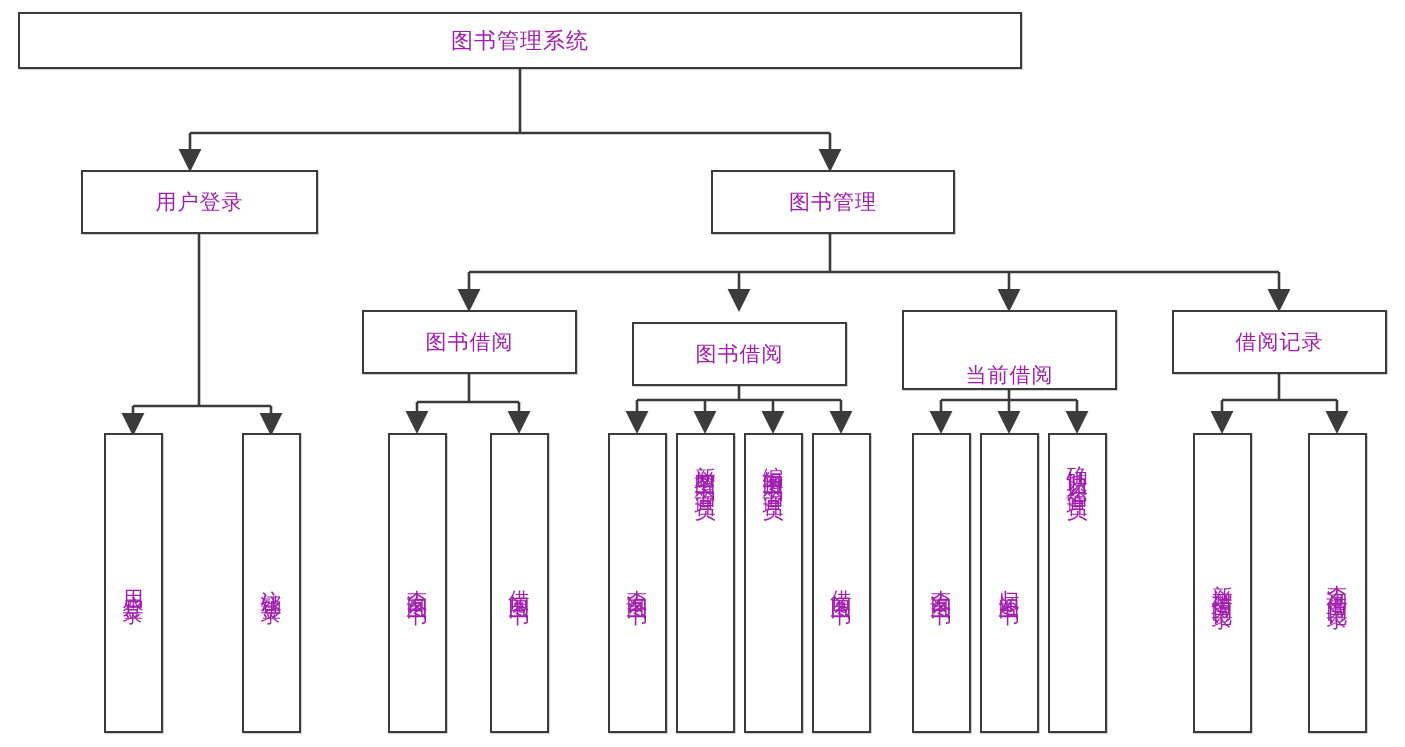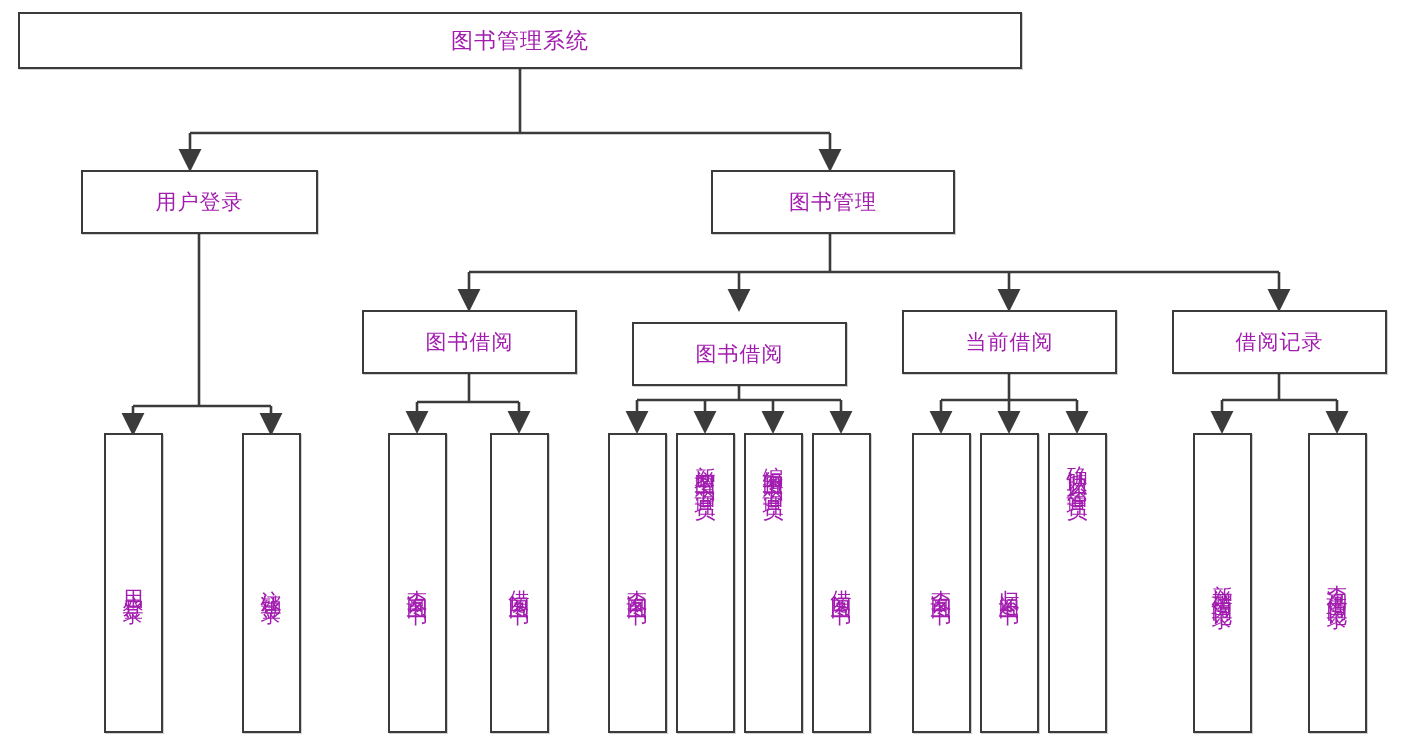--- a/index.html
+++ b/index.html
@@ -151,21 +151,21 @@
   </div>
 
   <div class="node horiz" style="left:362px; top:310px; width:215px; height:64px;">
     <span class="node-label">图书借阅</span>
   </div>
 
   <div class="node horiz" style="left:632px; top:310px; width:215px; height:64px;margin-top:12px;">
     <span class="node-label">图书借阅</span>
   </div>
 
-  <div class="node horiz" style="left:902px; top:310px; width:215px; height:64px;">
+  <div class="node horiz" style="left:902px; top:310px; width:215px; height:80px;align-items:flex-end;">
     <span class="node-label">当前借阅</span>
   </div>
 
   <div class="node horiz" style="left:1172px; top:310px; width:215px; height:64px;">
     <span class="node-label">借阅记录</span>
   </div>
 
   <div class="node vert center" style="left:104px; top:433px; width:59px; height:300px;">
     <span class="node-label">用户登录</span>
   </div>

